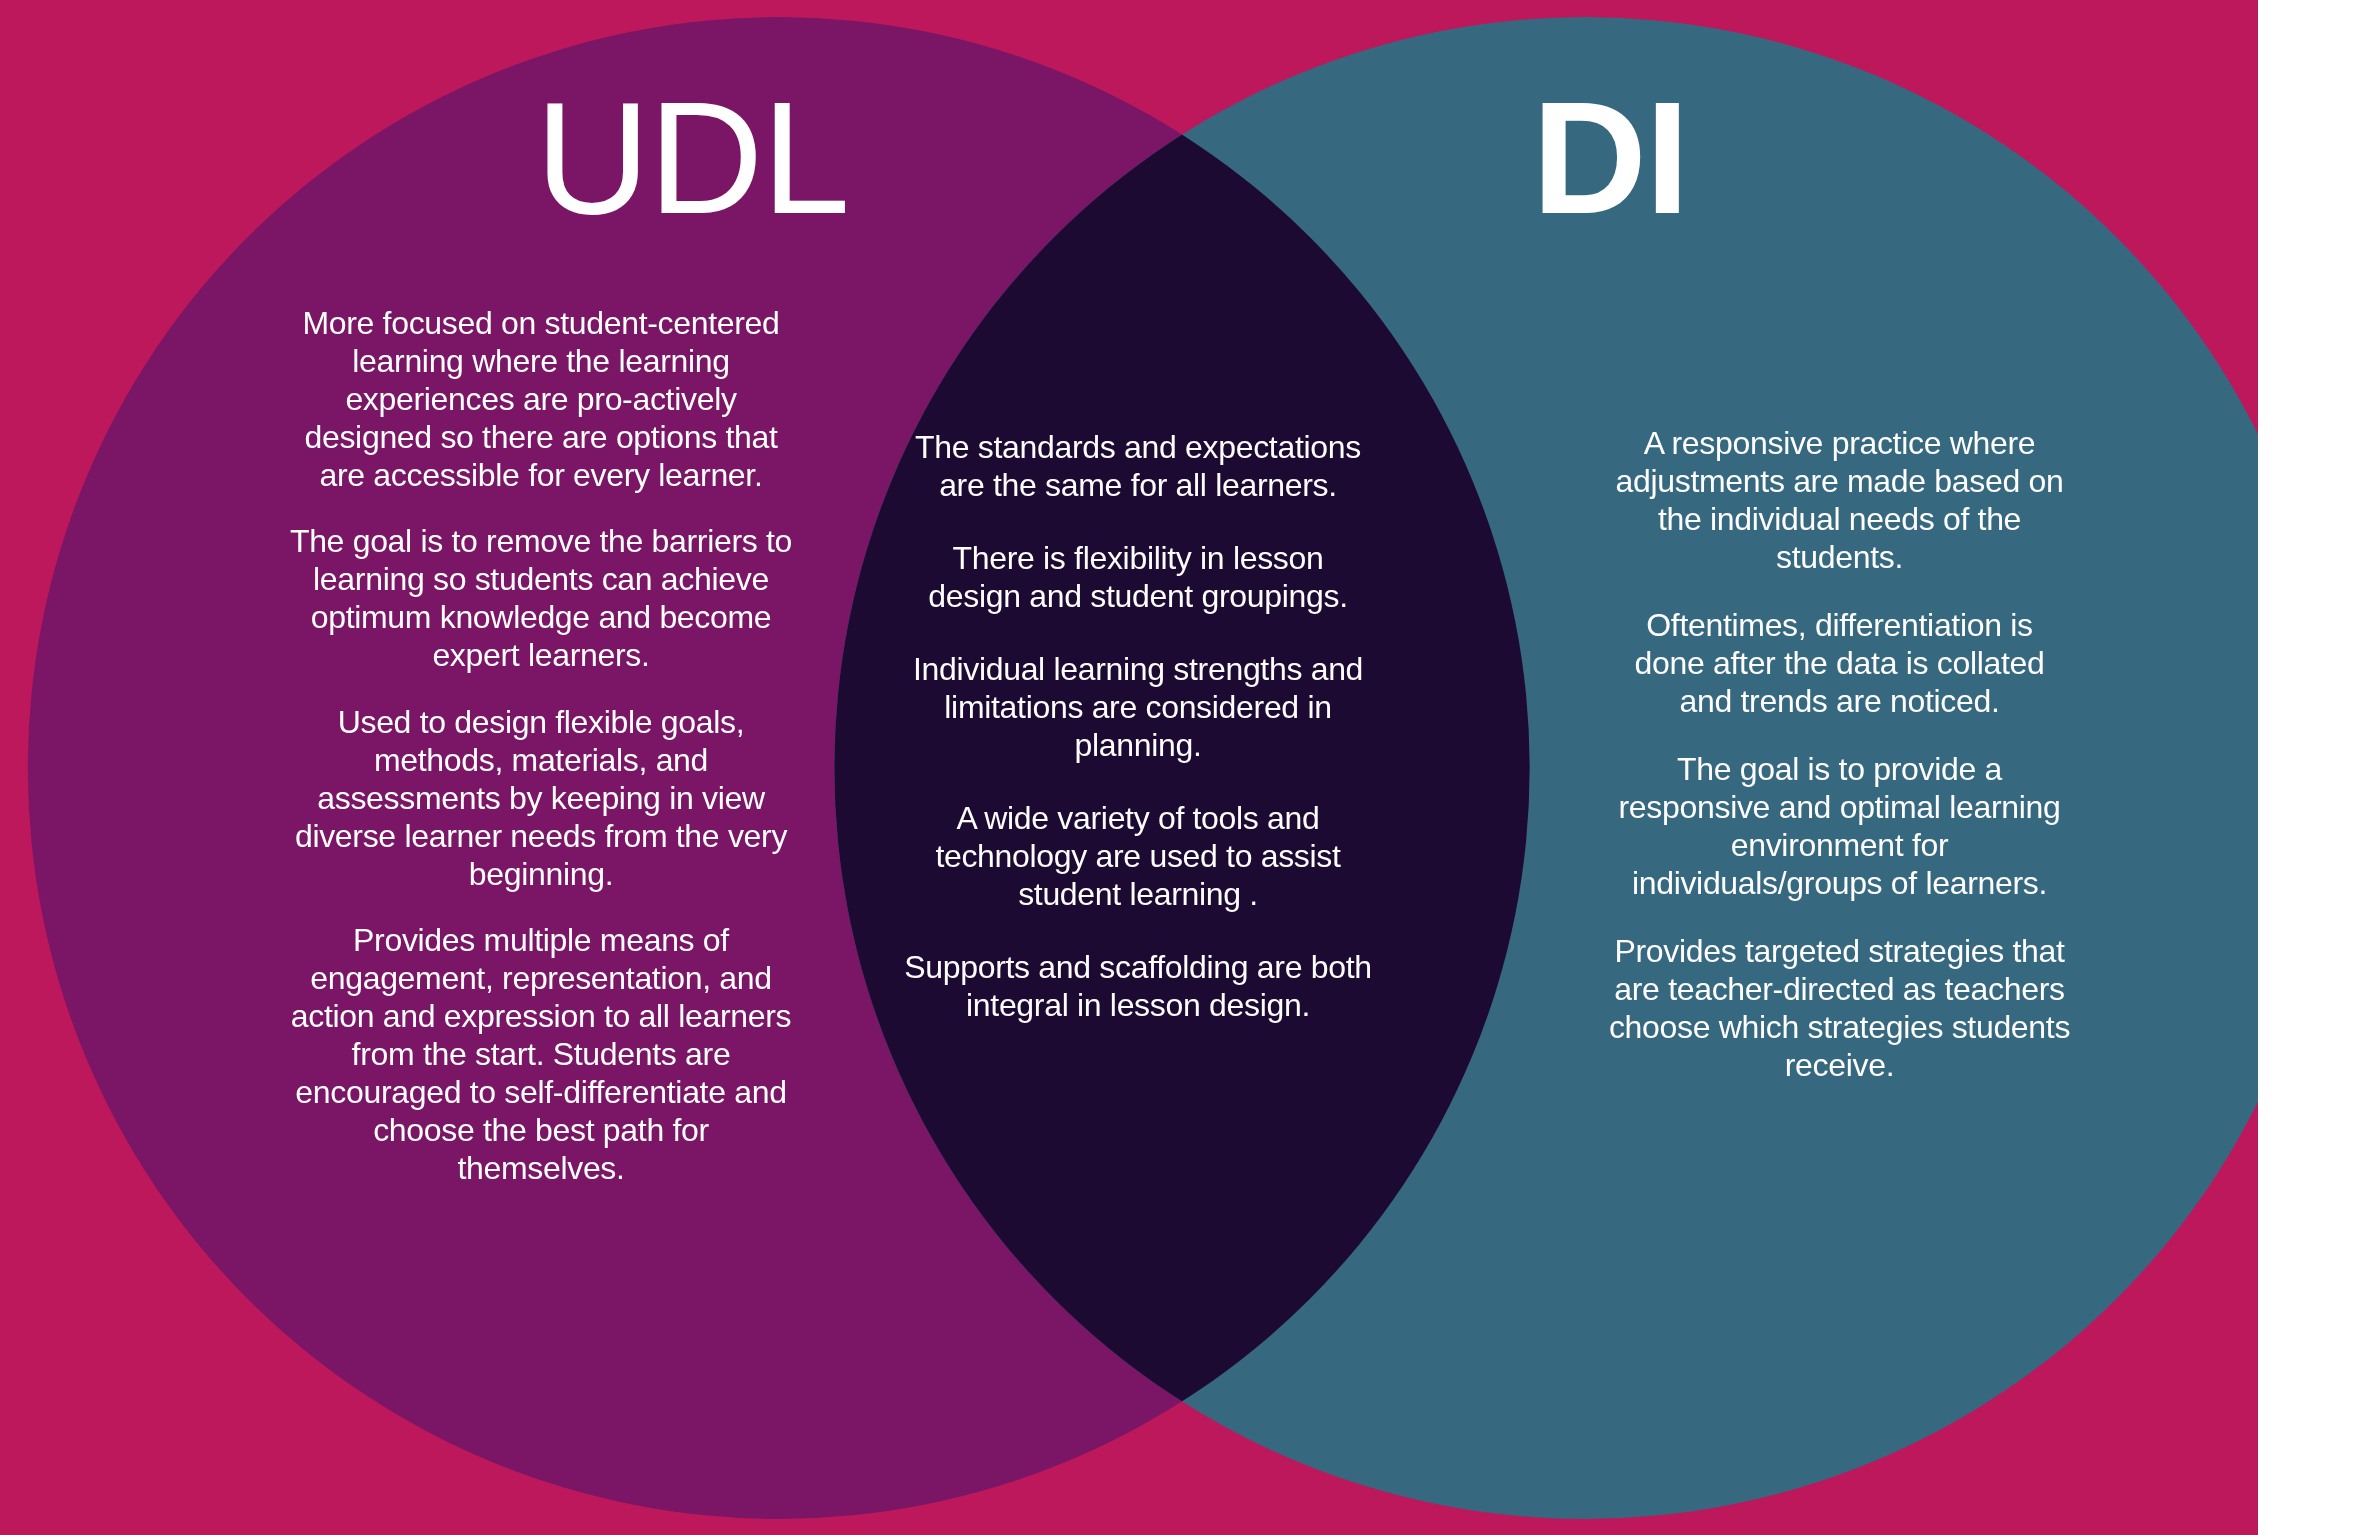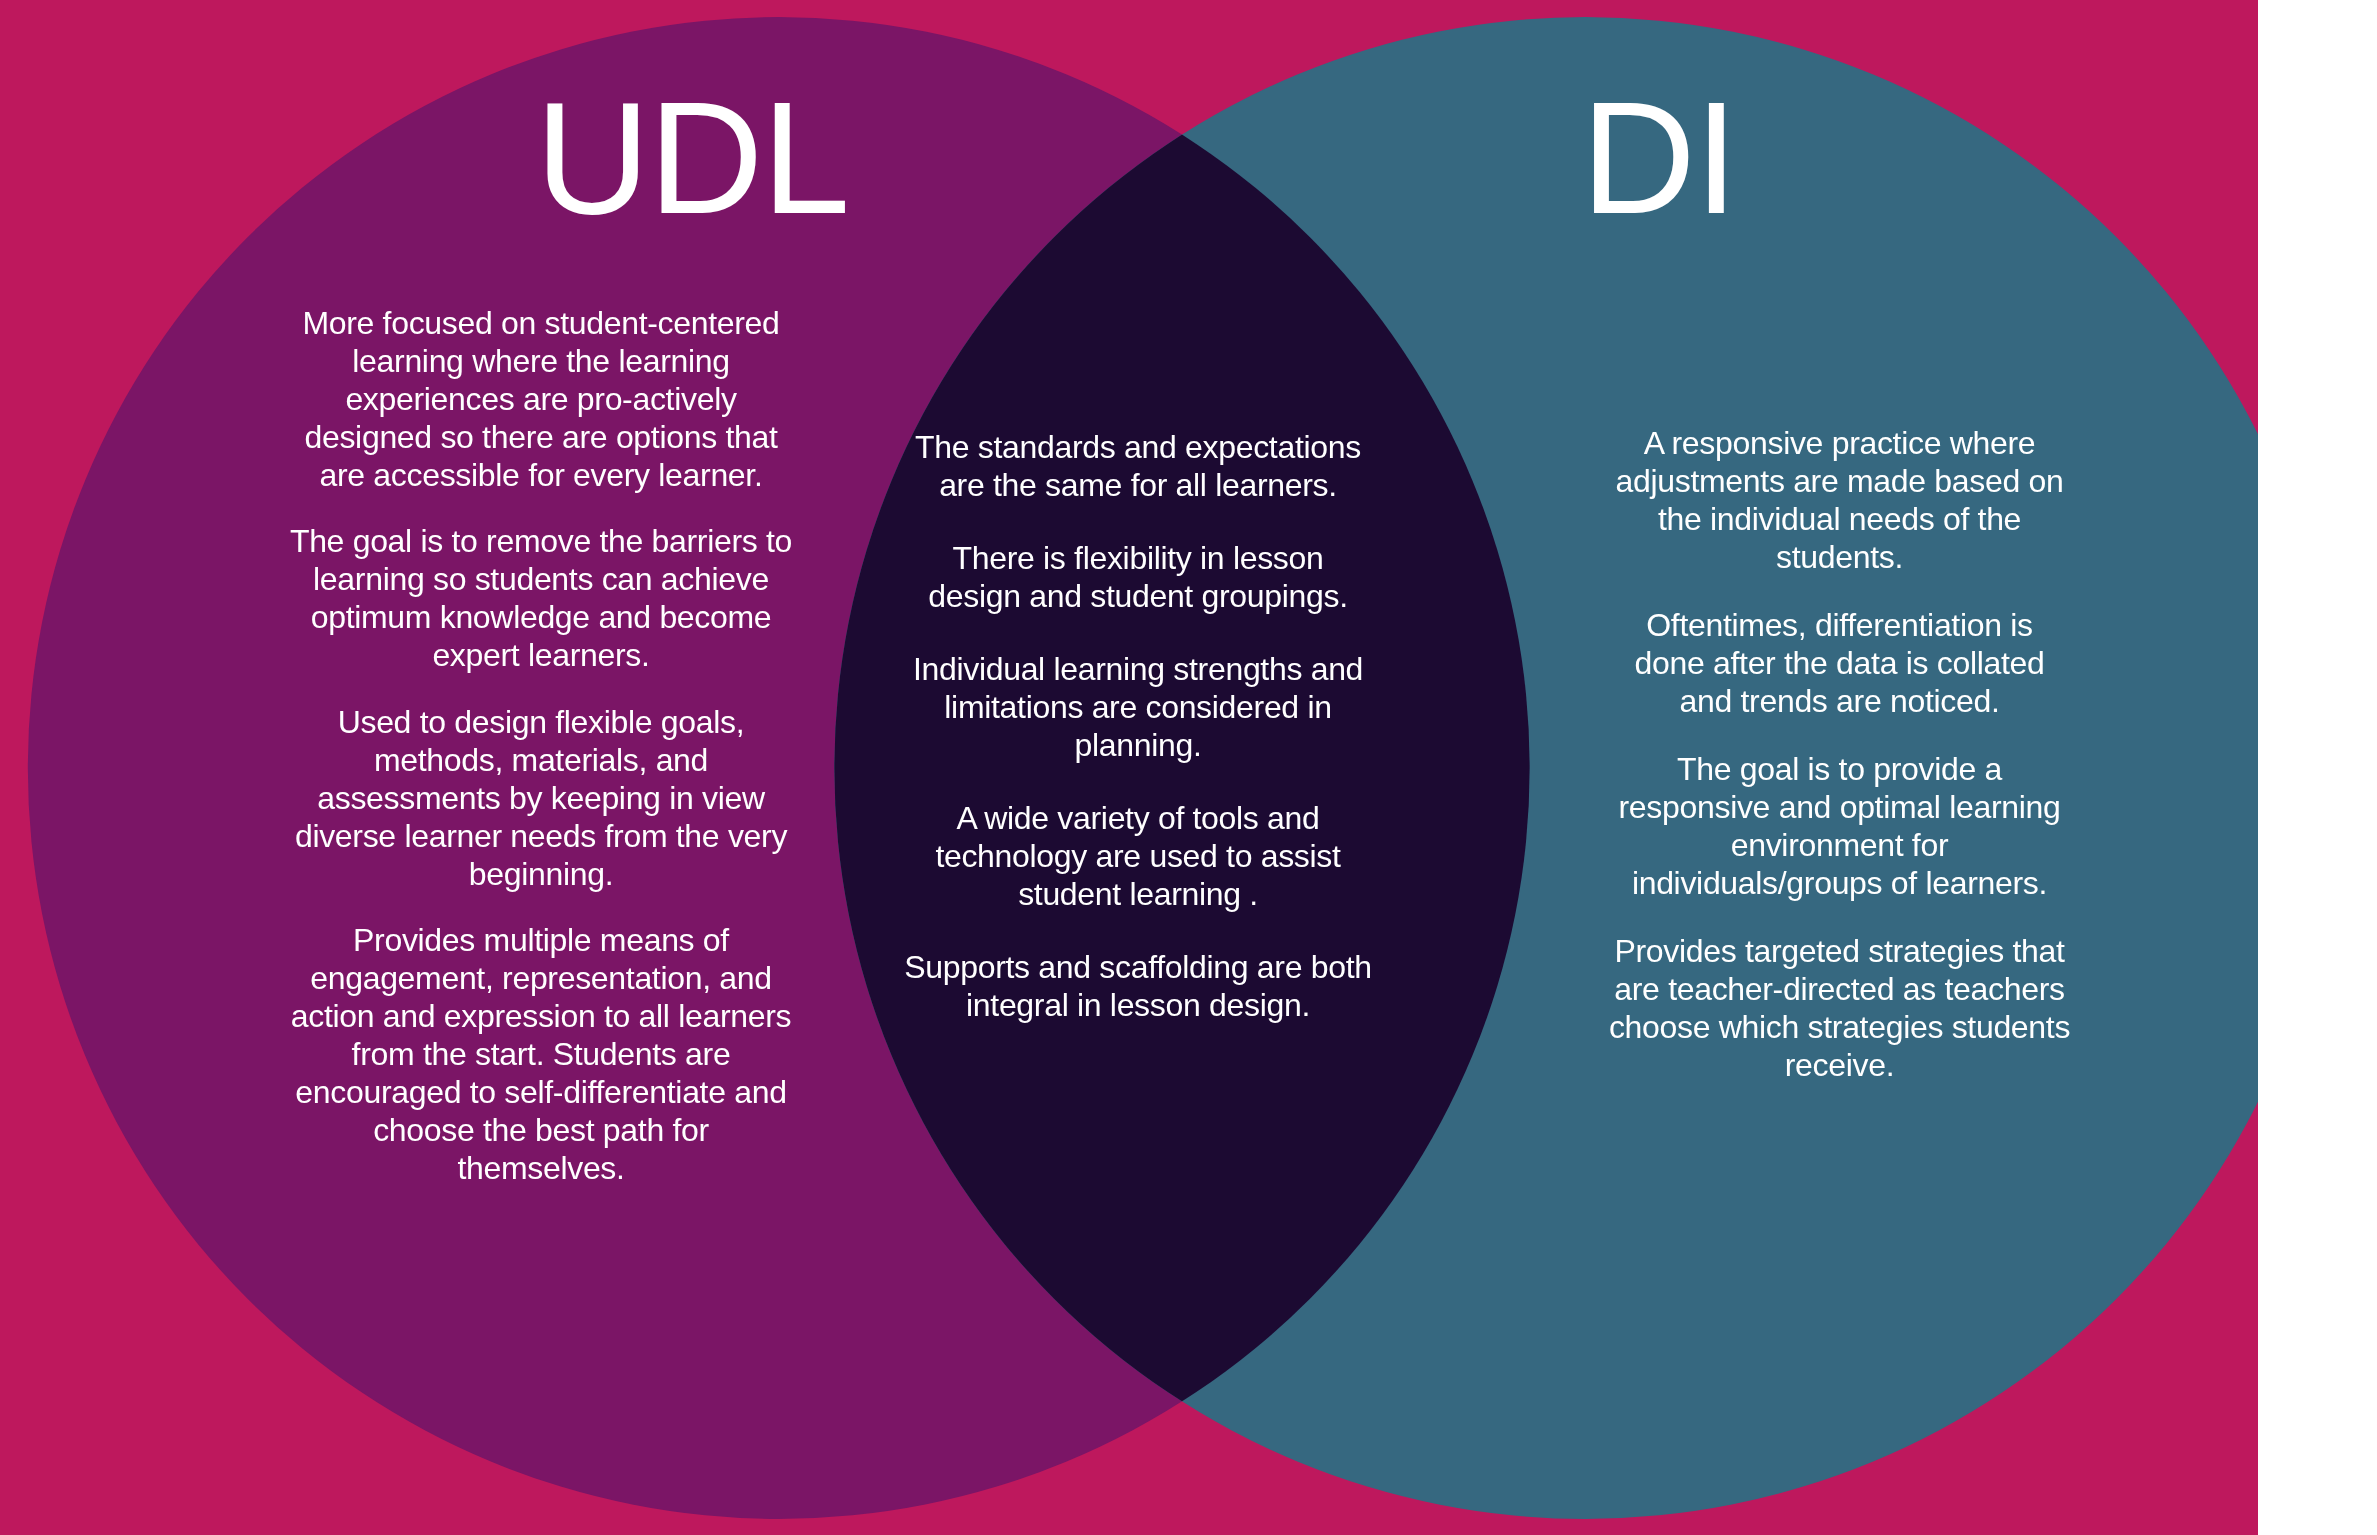--- a/index.html
+++ b/index.html
@@ -25,21 +25,21 @@
     top: 79px;
     width: 618px;
     text-align: center;
     font-size: 159px;
     line-height: 1.0;
     font-weight: 300;
     color: #ffffff;
     letter-spacing: -0.01em;
   }
   .title-udl { left: 383px; }
-  .title-di  { left: 1350px; }
+  .title-di  { left: 1301px; font-weight: bold; }
   .text-col {
     position: absolute;
     display: flex;
     flex-direction: column;
     color: #ffffff;
     text-align: center;
   }
   .text-col p {
     margin: 0;
     white-space: pre-line;
@@ -58,21 +58,20 @@
     left: 829px;
     top: 428px;
     width: 618px;
     row-gap: 35px;
   }
   .col-di {
     left: 1524px;
     top: 424px;
     width: 631px;
     row-gap: 30px;
-    align-items: center;
   }
 </style>
 </head>
 <body>
 
 <div class="canvas">
 
   <svg class="venn-svg" width="2377" height="1536" viewBox="0 0 3846 2484">
     <defs>
       <clipPath id="clip-right-circle">

